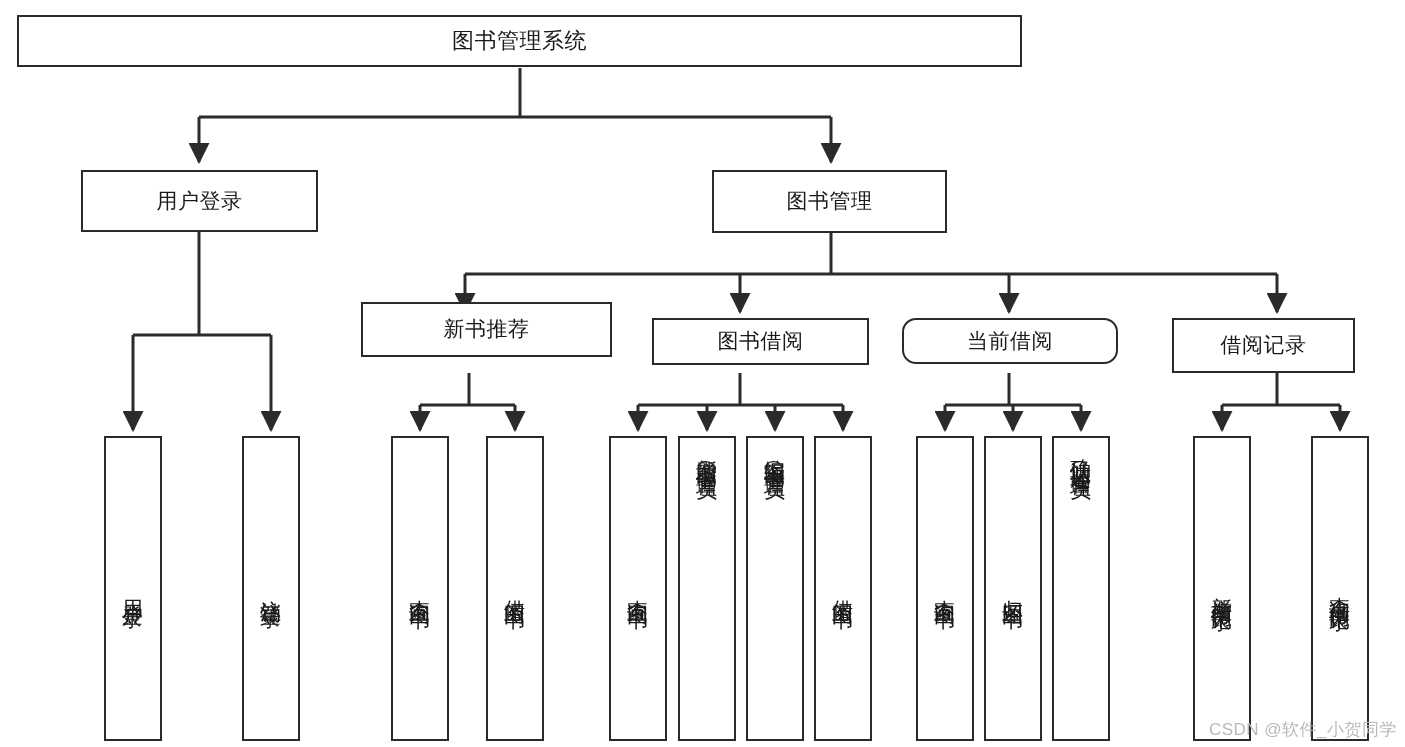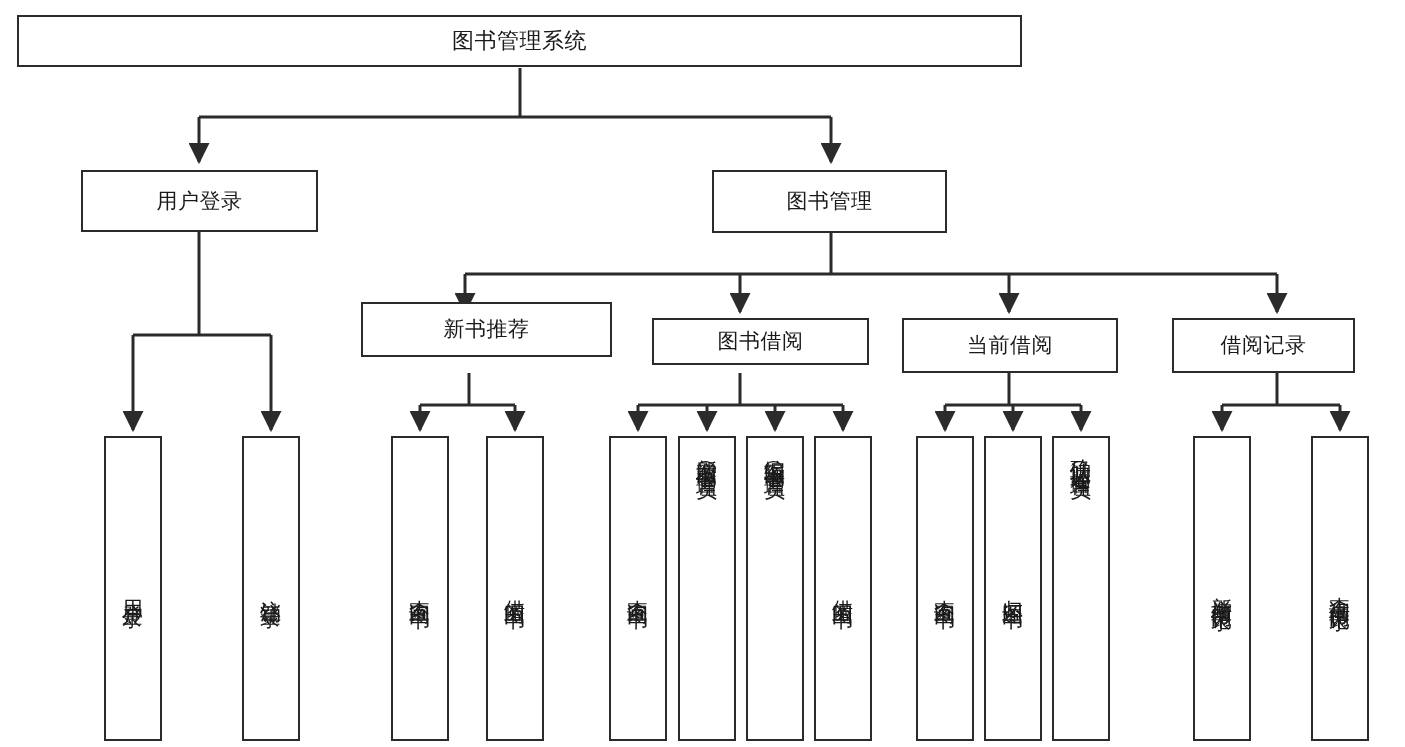--- a/index.html
+++ b/index.html
@@ -138,21 +138,21 @@
   <div class="node horiz" style="left:712px; top:170px; width:235px; height:63px;justify-content:center;">
     <span class="label">图书管理</span>
   </div>
 
   <div class="node horiz" style="left:361px; top:302px; width:251px; height:55px;">
     <span class="label">新书推荐</span>
   </div>
   <div class="node horiz" style="left:632px; top:318px; width:217px; height:47px;margin-left:20px;">
     <span class="label">图书借阅</span>
   </div>
-  <div class="node horiz" style="left:902px; top:318px; width:216px; height:55px;">
+  <div class="node horiz" style="left:902px; top:318px; width:216px; height:46px;border-radius:14px;">
     <span class="label">当前借阅</span>
   </div>
   <div class="node horiz" style="left:1172px; top:318px; width:183px; height:55px;">
     <span class="label">借阅记录</span>
   </div>
 
   <div class="node vert" style="left:104px; top:436px; width:58px; height:305px;">
     <span class="label">用户登录</span>
   </div>
   <div class="node vert" style="left:242px; top:436px; width:58px; height:305px;">
@@ -189,14 +189,15 @@
     <span class="label">确认归还（管理员）</span>
   </div>
 
   <div class="node vert" style="left:1193px; top:436px; width:58px; height:305px;">
     <span class="label">新增借阅记录</span>
   </div>
   <div class="node vert" style="left:1311px; top:436px; width:58px; height:305px;">
     <span class="label">查询借阅记录</span>
   </div>
 
+  <div class="watermark">CSDN @软件_小贺同学</div>
 
 </div>
 
 </body></html>

